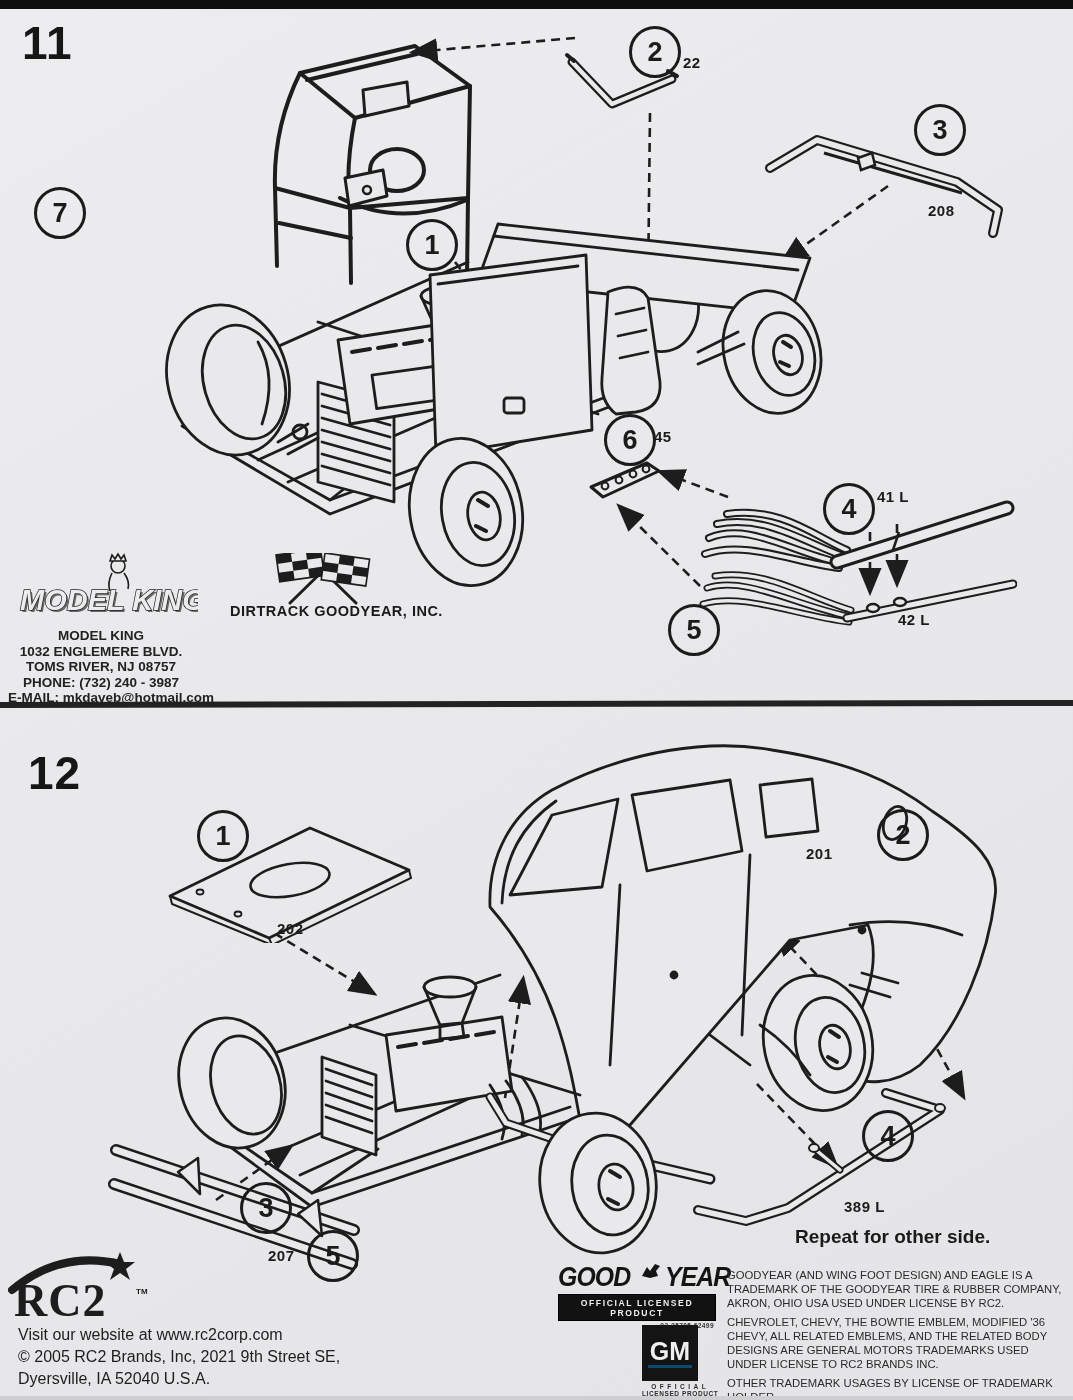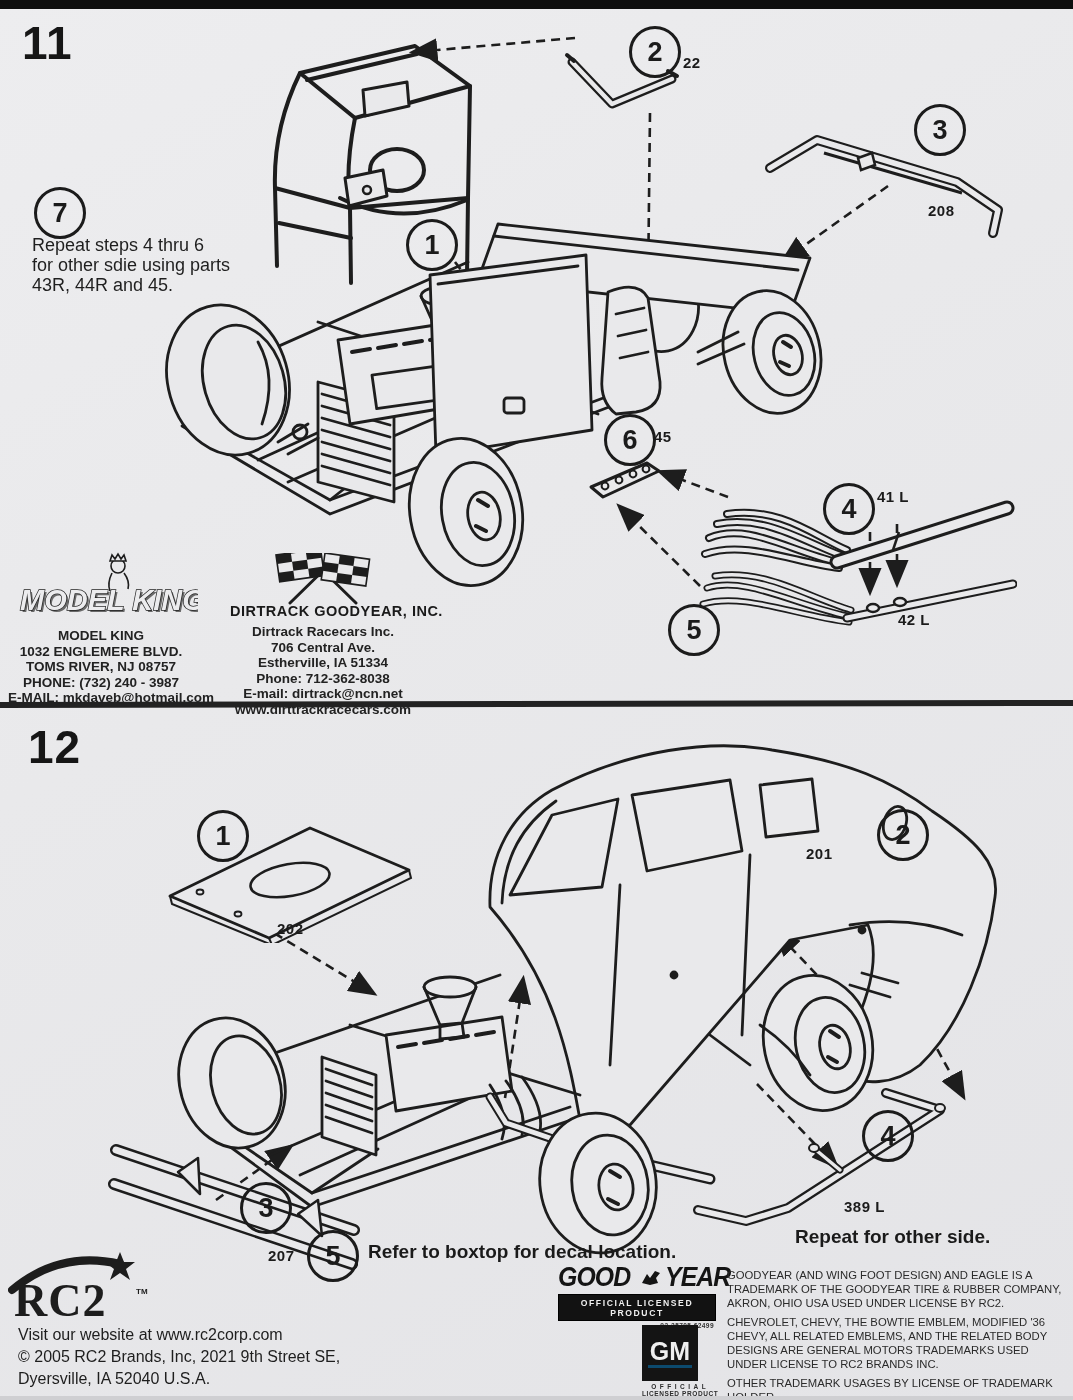--- a/index.html
+++ b/index.html
@@ -19,21 +19,21 @@
   }
   .plabel{font-size:15px;font-weight:bold;color:#1b1b1b;letter-spacing:0.5px;white-space:nowrap;}
   .instr{font-size:18px;line-height:20px;color:#1f1f1f;white-space:nowrap;}
   .note{font-size:20px;font-weight:bold;line-height:29px;color:#161616;white-space:nowrap;}
   .bigtext{font-size:19px;font-weight:bold;color:#1a1a1a;white-space:nowrap;}
   .addr{font-size:13.5px;font-weight:bold;line-height:15.5px;text-align:center;color:#222;white-space:nowrap;}
   .dirthead{font-size:14.5px;font-weight:bold;letter-spacing:0.5px;text-align:center;color:#1a1a1a;white-space:nowrap;}
   .rc2line{font-size:16px;font-weight:normal;color:#1e1e1e;white-space:nowrap;}
   .legal{width:345px;font-size:11.3px;line-height:14px;color:#2b2b2b;}
   .legal .para{margin-bottom:5px;}
-  .gy-row{display:flex;align-items:center;gap:3px;}
+  .gy-row{display:flex;align-items:flex-start;gap:3px;}
   .gy-word{font-size:27px;font-weight:bold;font-style:italic;letter-spacing:-1px;transform:scaleX(0.92);transform-origin:left;color:#141414;}
   .gy-bar{margin-top:1px;width:156px;background:#121212;color:#efefef;font-size:8.6px;font-weight:bold;
           letter-spacing:1.6px;text-align:center;padding:2.5px 0;border:1px solid #000;}
   .gy-code{width:156px;text-align:right;font-size:6.6px;font-weight:bold;color:#333;margin-top:1px;letter-spacing:0.4px;}
   .gm-box{width:56px;height:56px;background:#141414;display:flex;align-items:center;justify-content:center;}
   .gm-mono{color:#efefef;font-size:25px;font-weight:bold;border-bottom:3px solid #0c4a6e;line-height:1.05;padding:0 2px;}
   .gm-sub1{font-size:6.5px;font-weight:bold;letter-spacing:3.5px;color:#2c2c2c;text-align:center;margin-top:2px;}
   .gm-sub2{font-size:6.5px;font-weight:bold;letter-spacing:0.6px;color:#2c2c2c;text-align:center;}
   svg{display:block;}
 </style>
@@ -199,25 +199,20 @@
     </g>
     <path d="M150,126 L316,92" stroke="#1d1d1d" stroke-width="9" stroke-linecap="round"></path>
     <path d="M150,126 L316,92" stroke="#e9e9eb" stroke-width="5" stroke-linecap="round"></path>
     <ellipse cx="176" cy="116" rx="6" ry="4" stroke="#1d1d1d" stroke-width="2.5" fill="#e9e9eb"></ellipse>
     <ellipse cx="203" cy="110" rx="6" ry="4" stroke="#1d1d1d" stroke-width="2.5" fill="#e9e9eb"></ellipse>
   </svg>
 
   <div class="abs callout" style="left:34px;top:187px;">
       <span>7</span>
     </div>
-  <div class="abs instr" style="left:32px;top:235px;">
-    <div>Repeat steps 4 thru 6</div>
-    <div>for other sdie using parts</div>
-    <div>43R, 44R and 45.</div>
-  </div>
 
   <div class="abs callout" style="left:406px;top:219px;">
       <span>1</span>
     </div>
   <div class="abs callout" style="left:629px;top:26px;">
       <span>2</span>
     </div>
   <div class="abs plabel" style="left:683px;top:54px;">22</div>
   <div class="abs callout" style="left:914px;top:104px;">
       <span>3</span>
@@ -272,32 +267,24 @@
       <rect x="0" y="0" width="45" height="27" fill="#e9e9eb" stroke="#1d1d1d" stroke-width="1.6"></rect>
       <g fill="#1d1d1d">
         <rect x="15" y="0" width="15" height="9"></rect>
           <rect x="0" y="9" width="15" height="9"></rect>
         <rect x="30" y="9" width="15" height="9"></rect>
           <rect x="15" y="18" width="15" height="9"></rect>
       </g>
     </g>
   </svg>
   <div class="abs dirthead" style="left:230px;top:603px;width:186px;">DIRTRACK GOODYEAR, INC.</div>
-  <div class="abs addr" style="left:235px;top:624px;width:176px;">
-    <div>Dirtrack Racecars Inc.</div>
-    <div>706 Central Ave.</div>
-    <div>Estherville, IA  51334</div>
-    <div>Phone: 712-362-8038</div>
-    <div>E-mail: dirtrack@ncn.net</div>
-    <div>www.dirttrackracecars.com</div>
-  </div>
 
   <div class="abs divider"></div>
 
-  <div class="abs stepnum" style="left:28px;top:720px;">12</div>
+  <div class="abs stepnum" style="left:28px;top:746px;">12</div>
 
   <svg class="abs" style="left:162px;top:818px;" width="255" height="125" viewBox="0 0 255 125">
     <path d="M8,78 L148,10 L247,52 L107,120 Z" stroke="#1d1d1d" stroke-width="2.8" fill="#e9e9eb" stroke-linejoin="round"></path>
     <path d="M8,78 L10,86 L110,127 L107,120 M247,52 L249,60 L110,127" stroke="#1d1d1d" stroke-width="2" fill="none"></path>
     <ellipse cx="128" cy="62" rx="40" ry="16" transform="rotate(-10 128 62)" stroke="#1d1d1d" stroke-width="2.6" fill="none"></ellipse>
     <ellipse cx="38" cy="74" rx="3.5" ry="2.5" stroke="#1d1d1d" stroke-width="1.8" fill="none"></ellipse>
     <ellipse cx="76" cy="96" rx="3.5" ry="2.5" stroke="#1d1d1d" stroke-width="1.8" fill="none"></ellipse>
   </svg>
 
   <svg class="abs" style="left:150px;top:735px;" width="860" height="520" viewBox="0 0 860 520">
@@ -391,21 +378,20 @@
     </div>
   <div class="abs plabel" style="left:268px;top:1247px;">207</div>
   <div class="abs callout" style="left:862px;top:1110px;">
       <span>4</span>
     </div>
   <div class="abs plabel" style="left:844px;top:1198px;">389 L</div>
   <div class="abs bigtext" style="left:795px;top:1226px;">Repeat for other side.</div>
   <div class="abs callout" style="left:307px;top:1230px;">
       <span>5</span>
     </div>
-  <div class="abs bigtext" style="left:368px;top:1241px;">Refer to boxtop for decal location.</div>
 
   <svg class="abs" style="left:8px;top:1250px;" width="145" height="75" viewBox="0 0 145 75">
     <path d="M4,40 Q52,0 112,14" stroke="#1d1d1d" stroke-width="8" fill="none" stroke-linecap="round"></path>
     <path d="M112,2 L116,12 L127,12 L118,19 L122,30 L112,23 L102,30 L106,19 L97,12 L108,12 Z" fill="#1d1d1d"></path>
     <text x="6" y="66" font-family="Liberation Serif, serif" font-size="46" font-weight="bold" fill="#1d1d1d" letter-spacing="1">RC2</text>
     <text x="128" y="44" font-family="Liberation Sans, sans-serif" font-size="8" font-weight="bold" fill="#1d1d1d">TM</text>
   </svg>
   <div class="abs rc2line" style="left:18px;top:1326px;">Visit our website at www.rc2corp.com</div>
   <div class="abs rc2line" style="left:18px;top:1348px;">© 2005 RC2 Brands, Inc, 2021 9th Street SE,</div>
   <div class="abs rc2line" style="left:18px;top:1370px;">Dyersville, IA 52040 U.S.A.</div>

